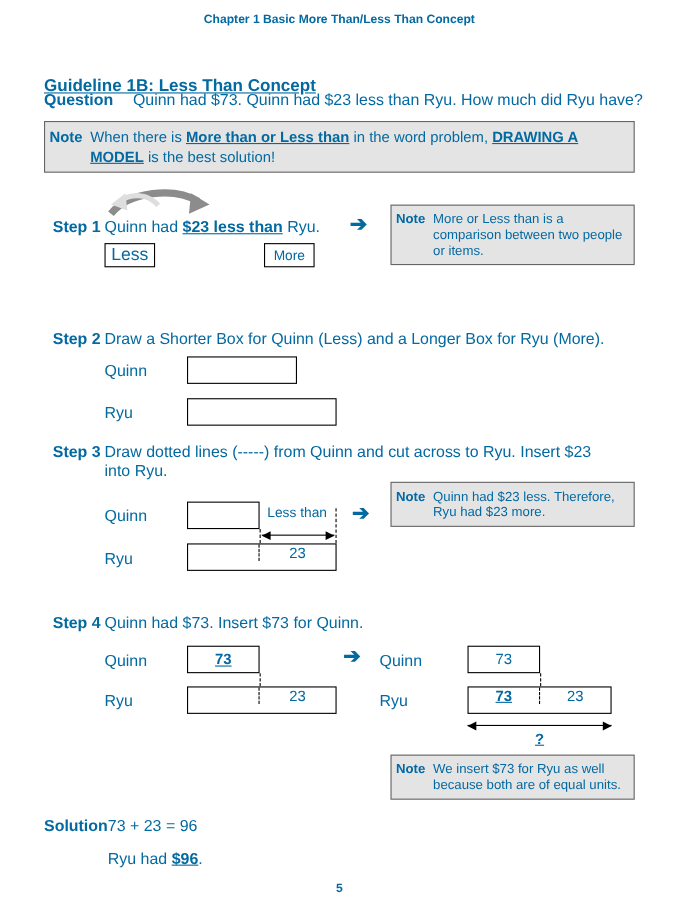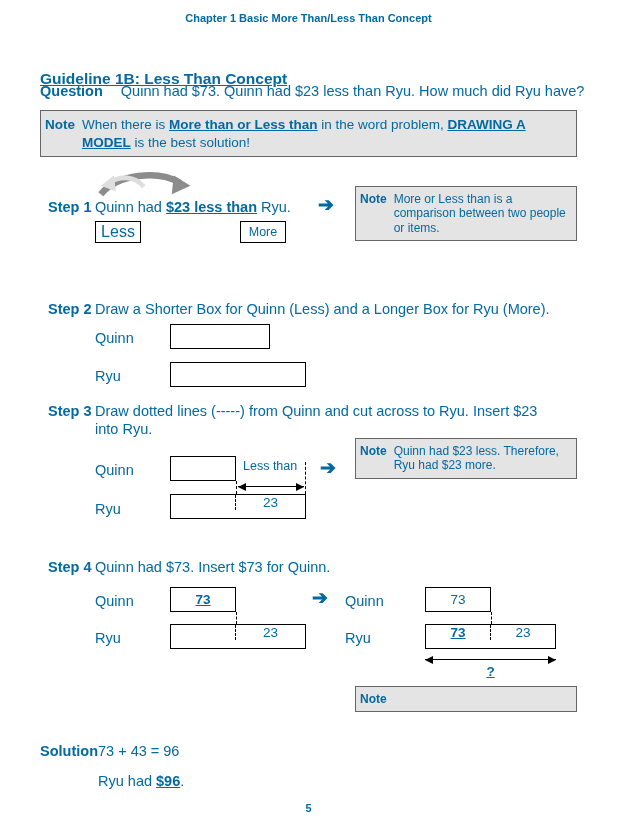--- a/index.html
+++ b/index.html
@@ -136,23 +136,24 @@
     <div class="cell" style="width:64px;">
       <span class="bu">73</span>
     </div>
     <div class="cell dash-l" style="flex:1;">23</div>
   </div>
   <div class="harrow" style="left:425px;top:659px;width:131px;"></div>
   <div class="abs qmark" style="left:425px;top:664px;width:131px;">?</div>
 
   <div class="note note-sm" style="left:355px;top:686px;width:222px;">
     <span class="nlabel">Note</span>
+    <span class="ncontent">We insert $73 for Ryu as well because both are of equal units.</span>
   </div>
 
   <div class="abs body-text b" style="left:40px;top:742px;">Solution</div>
-  <div class="abs body-text" style="left:98px;top:742px;">73 + 43 = 96</div>
+  <div class="abs body-text" style="left:98px;top:742px;">73 + 23 = 96</div>
   <div class="abs body-text" style="left:98px;top:772px;">
     <span>Ryu had </span><span class="bu">$96</span><span>.</span>
   </div>
 
   <div class="abs pagenum" style="top:802px;left:0;">5</div>
 
 </div>
 
 </body></html>

